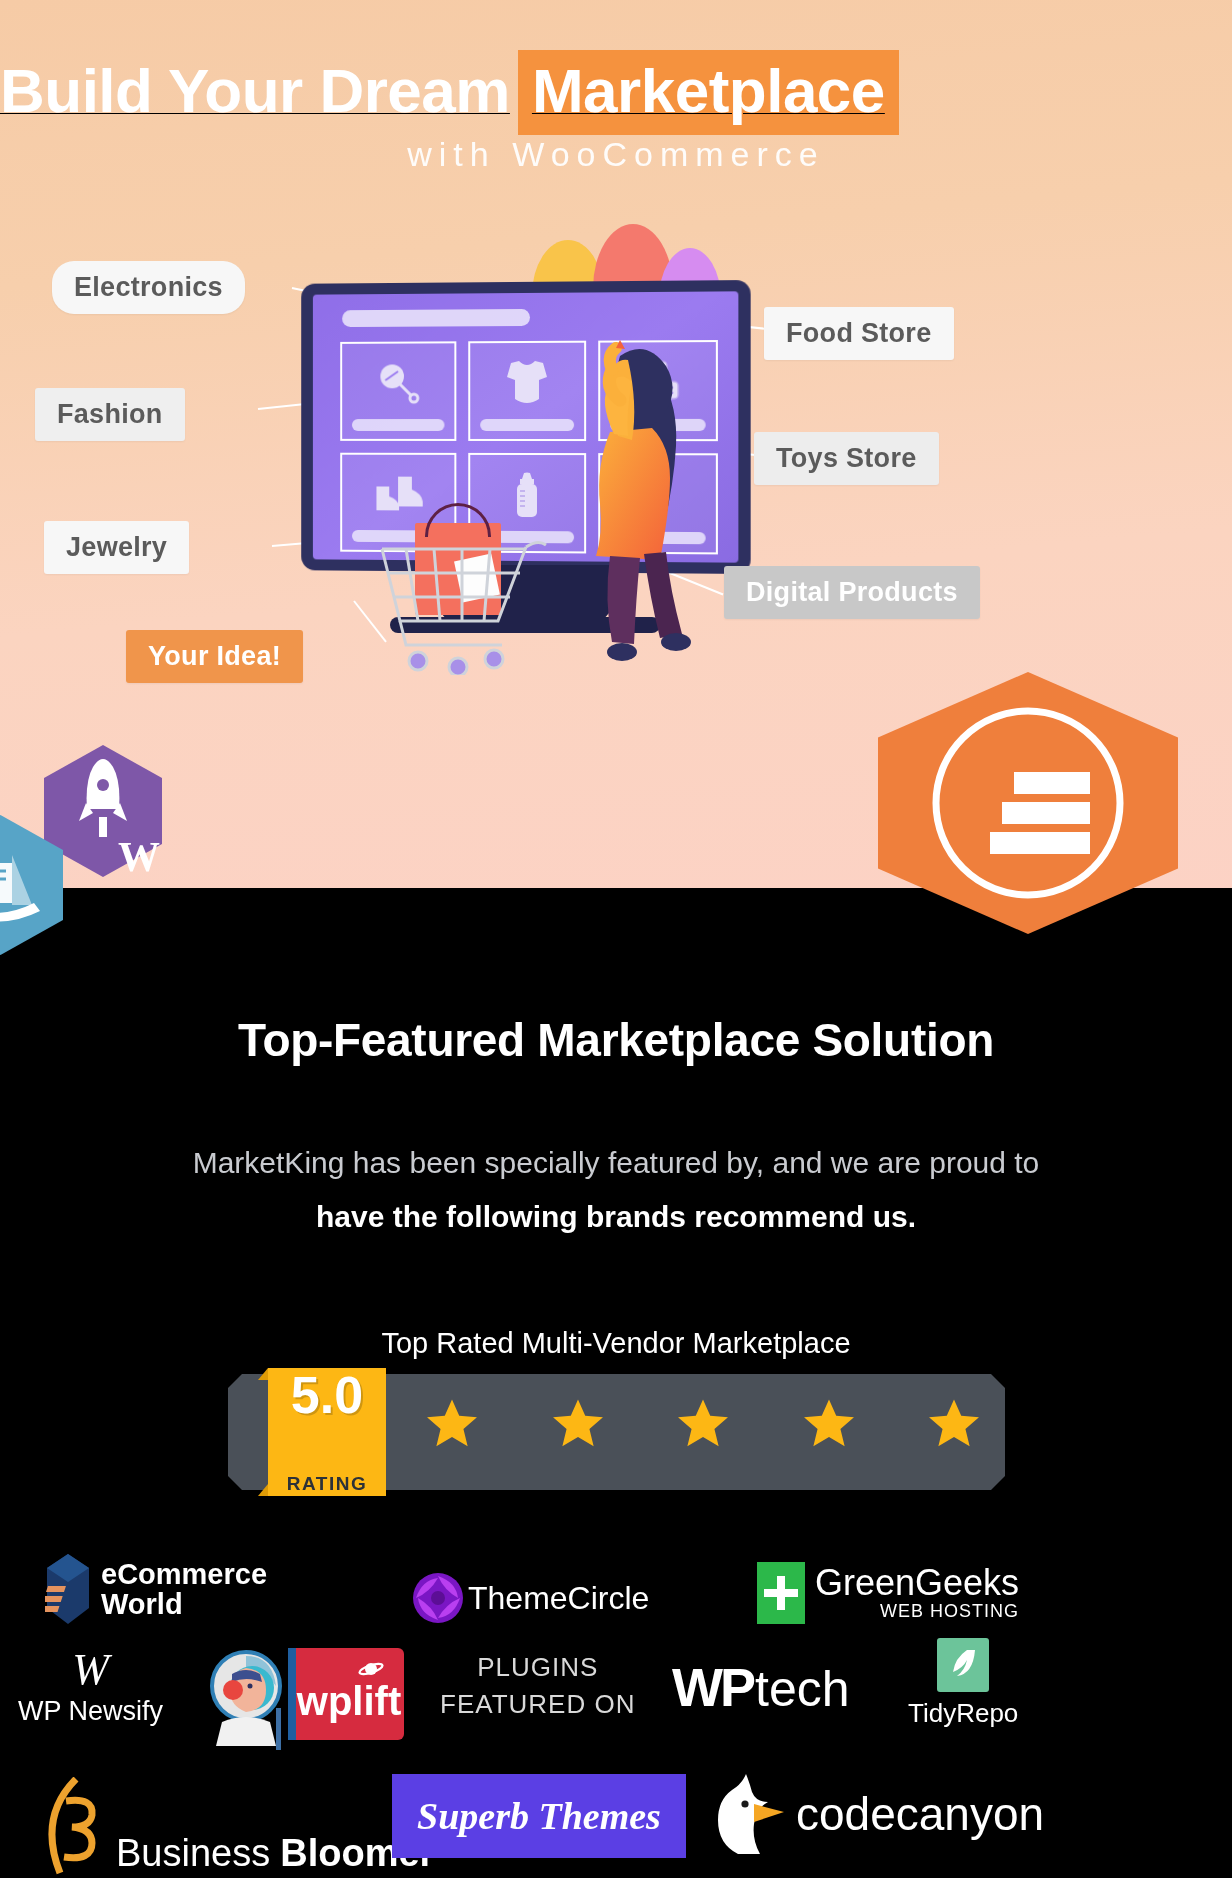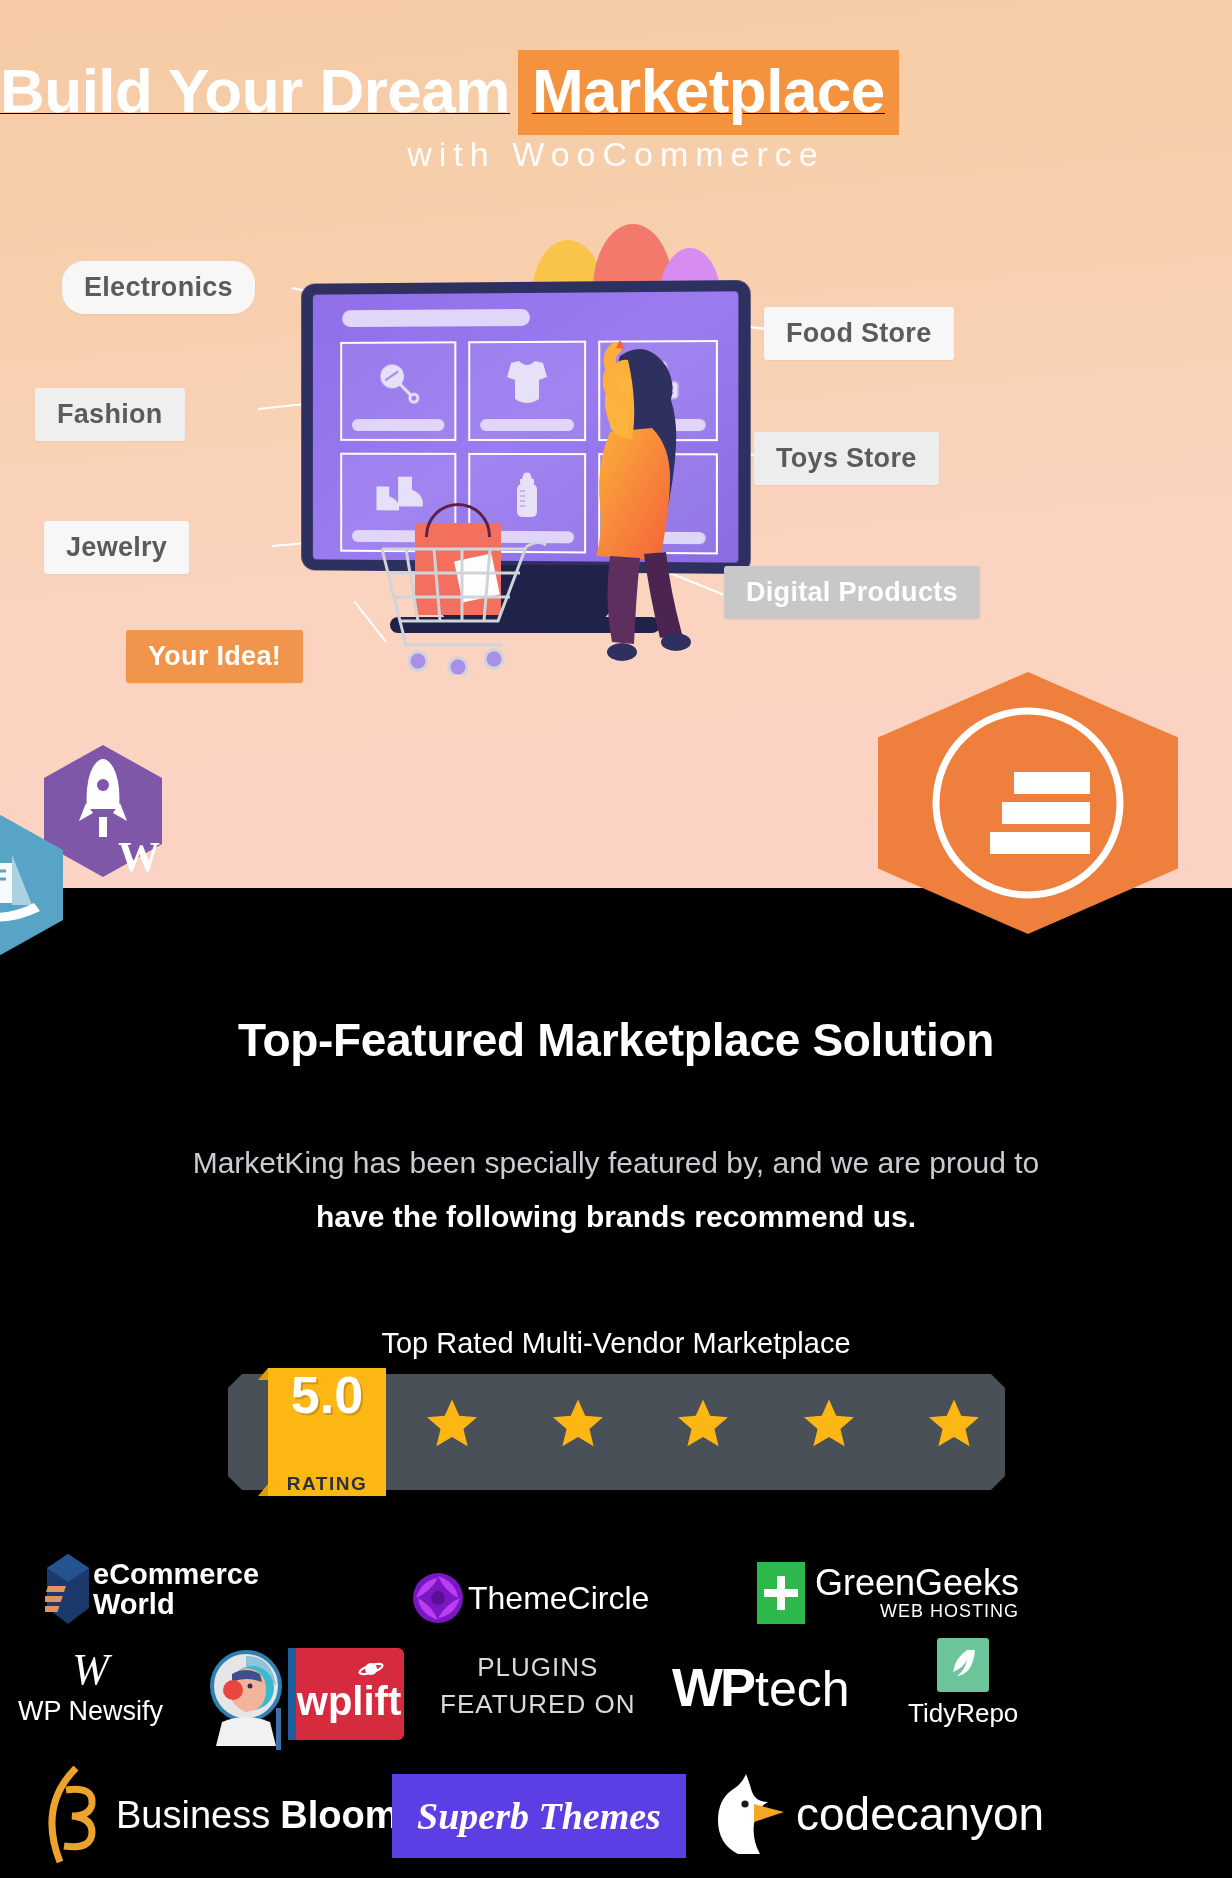--- a/index.html
+++ b/index.html
@@ -40,21 +40,21 @@
   
   .chip {
     position: absolute;
     font-size: 27px; font-weight: bold; color: #5b5b5b;
     background: #f7f7f7; padding: 11px 22px; border-radius: 3px;
     white-space: nowrap; letter-spacing: .3px;
     box-shadow: 0 1px 2px rgba(0,0,0,.05);
   }
   .chip.gray { background: #c8c8c8; color: #ffffff; }
   .chip.orange { background: #f0954b; color: #ffffff; }
-  #chip-electronics { left: 62px; top: 261px; border-radius: 22px; }
+  #chip-electronics { left: 52px; top: 261px; border-radius: 22px; }
   #chip-fashion     { left: 35px; top: 388px; background:#efefef; }
   #chip-jewelry     { left: 44px; top: 521px; }
   #chip-youridea    { left: 126px; top: 630px; }
   #chip-foodstore   { left: 764px; top: 307px; }
   #chip-toysstore   { left: 754px; top: 432px; background:#ededed; }
   #chip-digital     { left: 724px; top: 566px; }
 
   .leader { position: absolute; background: #ffffff; height: 2px; transform-origin: left center; }
 
   
@@ -374,21 +374,21 @@
     <div class="logo" style="left:45px;top:22px;">
       <svg width="46" height="74" viewBox="0 0 46 74">
           <path d="M23 2 L44 16 V56 L23 72 L2 56 V16 Z" fill="#1b3a6b"></path>
           <path d="M23 2 L44 16 L23 30 L2 16 Z" fill="#24548f"></path>
           <g fill="#e5935e">
             <rect x="14" y="34" width="18" height="6" transform="skewX(-18)"></rect>
             <rect x="14" y="44" width="18" height="6" transform="skewX(-18)"></rect>
             <rect x="14" y="54" width="18" height="6" transform="skewX(-18)"></rect>
           </g>
         </svg>
-      <div style="margin-left:2px;line-height:1.05;">
+      <div style="margin-left:10px;line-height:1.05;">
         <div class="logo-txt" style="font-size:29px;font-weight:bold;">eCommerce</div>
         <div class="logo-txt" style="font-size:29px;font-weight:bold;">World</div>
       </div>
     </div>
 
     <div class="logo" style="left:412px;top:42px;">
       <svg width="52" height="52" viewBox="0 0 52 52">
         <circle cx="26" cy="26" r="25" fill="#7a16c4"></circle>
         <g fill="#b93ff0">
             <path d="M26 4 q18 6 20 22 q-14 -8 -20 -22Z"></path>
@@ -452,21 +452,21 @@
     </div>
 
     <div class="logo" style="left:908px;top:108px;flex-direction:column;align-items:center;">
       <svg width="52" height="54" viewBox="0 0 52 54">
           <rect width="52" height="54" rx="3" fill="#6cc49a"></rect>
           <path d="M30 12 q-12 8 -14 22 q10 -4 14 -12 q-2 10 -10 16 q16 -2 18 -26 Z" fill="#ffffff"></path>
         </svg>
       <div class="logo-txt" style="font-size:26px;margin-top:6px;font-family:'Liberation Sans Narrow','Liberation Sans',sans-serif;">TidyRepo</div>
     </div>
 
-    <div class="logo" style="left:30px;top:236px;">
+    <div class="logo" style="left:30px;top:247px;align-items:flex-end;">
       <svg width="78" height="98" viewBox="0 0 78 98">
           <path d="M46 2 Q8 40 30 96" stroke="#eda22e" stroke-width="7" fill="none"></path>
           <path d="M36 24 q28 -4 26 14 q-2 12 -20 12 q20 2 20 16 q0 18 -28 14" stroke="#eda22e" stroke-width="7" fill="none"></path>
         </svg>
       <div style="margin-left:8px;display:flex;align-items:baseline;">
         <div class="logo-txt" style="font-size:38px;font-weight:300;font-family:'Liberation Sans Narrow','Liberation Sans',sans-serif;">Business</div>
         <div class="logo-txt" style="font-size:38px;font-weight:bold;margin-left:10px;font-family:'Liberation Sans Narrow','Liberation Sans',sans-serif;">Bloomer</div>
       </div>
     </div>
 

